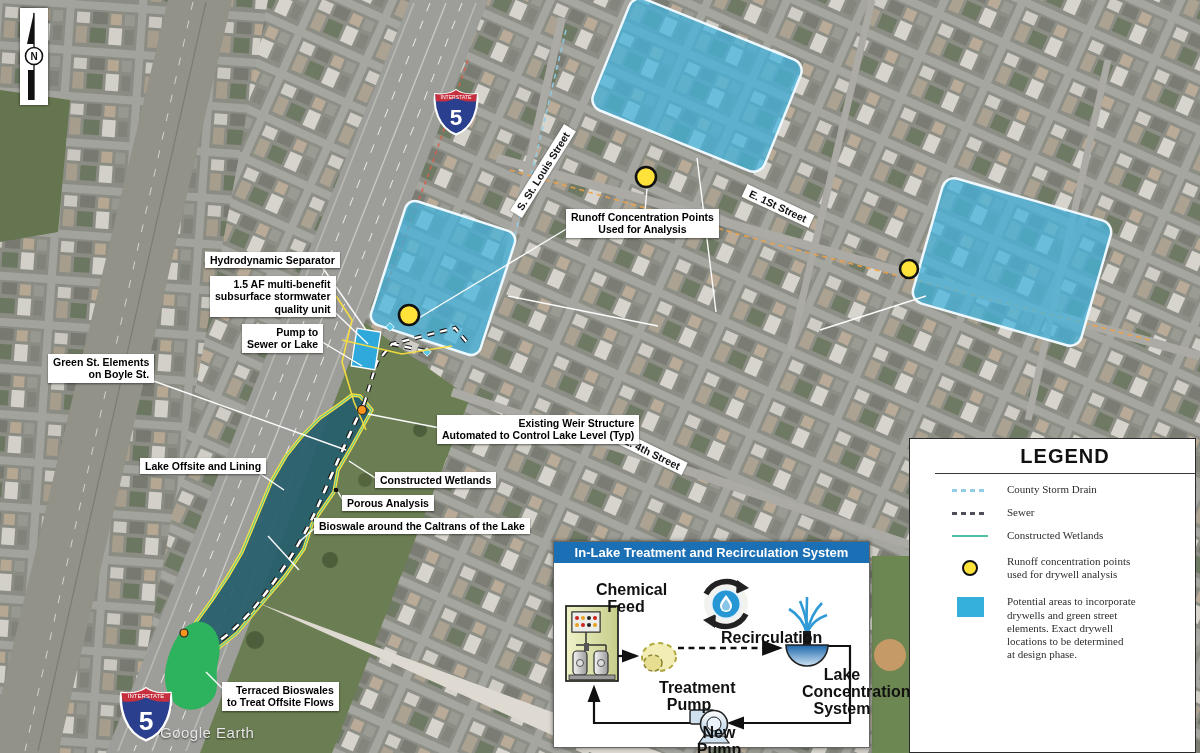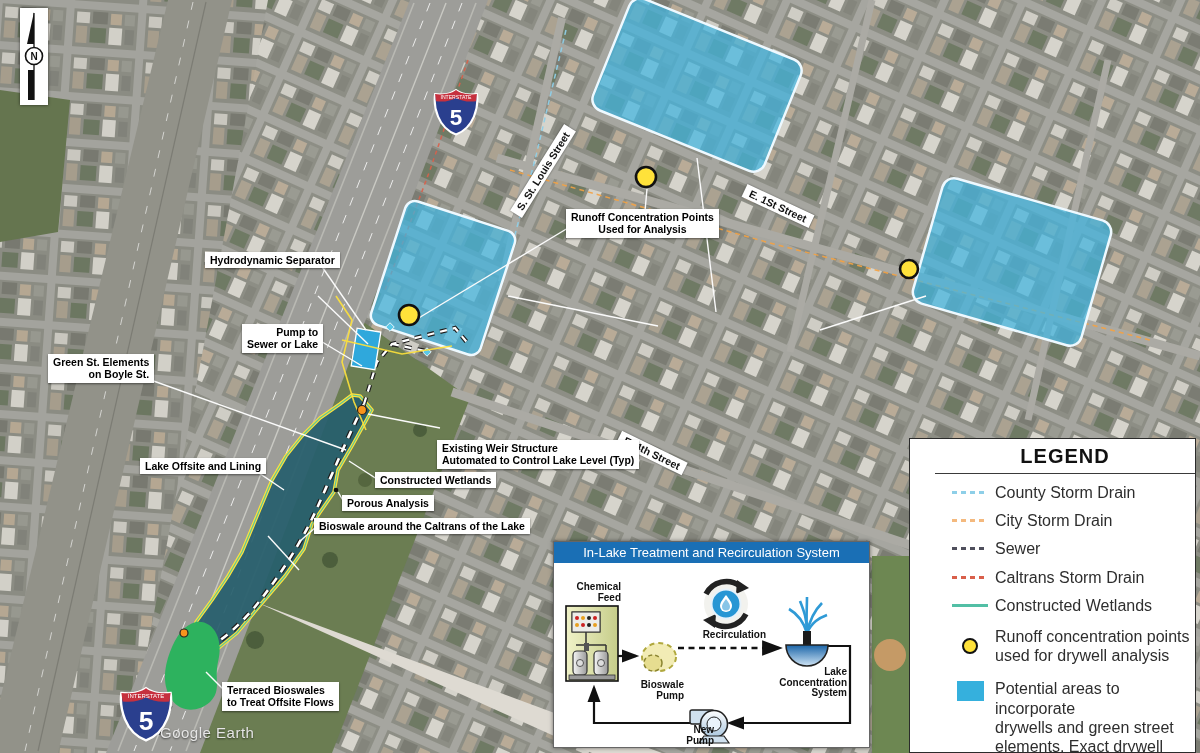--- a/index.html
+++ b/index.html
@@ -4,21 +4,21 @@
 <style>
   html,body{margin:0;padding:0;background:#222;}
   .stage{position:relative;width:1200px;height:753px;overflow:hidden;
          font-family:"Liberation Sans",sans-serif;background:#8b8d83;}
   .stage svg{display:block;}
   #basemap{position:absolute;left:0;top:0;}
 
   
   .co{position:absolute;background:#fff;color:#000;font-weight:700;font-size:10.5px;
       line-height:1.18;padding:2px 5px;white-space:pre-line;
-      box-shadow:0 1px 2px rgba(0,0,0,.5);}
+      box-shadow:0 1px 2px rgba(0,0,0,.5);text-align:right;}
   .co.r{text-align:right;} .co.c{text-align:center;}
 
   
   .street{position:absolute;background:#fff;color:#111;font-weight:700;font-size:10.5px;
       padding:1px 6px;white-space:nowrap;box-shadow:0 0 2px rgba(0,0,0,.55);
       transform:translate(-50%,-50%) rotate(var(--r,0deg));}
 
   
   .north{position:absolute;left:20px;top:8px;width:28px;height:97px;background:#fff;
       box-shadow:0 0 3px rgba(0,0,0,.6);}
@@ -32,37 +32,37 @@
 
   
   .legend{position:absolute;left:909px;top:438px;width:287px;height:315px;background:#fff;
       border:1.5px solid #2b2b2b;box-sizing:border-box;color:#2e2e2e;padding-left:25px;}
   .legend-title{text-align:center;font-size:20px;font-weight:800;letter-spacing:1px;
       color:#111;padding-top:6px;}
   .legend-rule{border-bottom:1.5px solid #3a3a3a;margin-top:5px;}
   .lg-row{display:flex;align-items:center;margin:9px 0 0 16px;min-height:14px;}
   .lg-row.top{align-items:flex-start;}
   .lg-sw{width:38px;flex:0 0 38px;display:flex;justify-content:center;align-items:center;}
-  .lg-label{margin-left:6px;font-size:16px;line-height:1.2;white-space:pre-line;}
+  .lg-label{margin-left:18px;font-size:11px;line-height:1.2;white-space:pre-line;font-family:Liberation Serif, serif;}
   .sw-dash{height:3px;width:36px;background:repeating-linear-gradient(90deg,var(--c) 0 5px,transparent 5px 9px);}
   .sw-solid{height:2.5px;width:36px;background:var(--c);}
   .sw-dot{width:16px;height:16px;border-radius:50%;background:var(--c);border:2.5px solid #111;box-sizing:border-box;}
   .sw-sq{width:27px;height:20px;background:var(--c);}
   .lg-row.dot-row{margin-top:12px;}
   .lg-row.area-row{margin-top:14px;}
   .lg-row.area-row .lg-sw{padding-top:2px;}
 
   
   .inset{position:absolute;left:553px;top:541px;width:317px;height:207px;background:#fff;
       border:1px solid #666;box-sizing:border-box;box-shadow:0 0 4px rgba(0,0,0,.5);}
   .inset-title{height:21px;line-height:21px;background:#1a6fb5;color:#fff;text-align:center;
-      font-size:13px;font-weight:400;}
+      font-size:13px;font-weight:700;}
   .inset-body{position:relative;width:100%;height:185px;}
-  .ilabel{position:absolute;color:#111;font-weight:700;font-size:10px;line-height:1.05;
-      text-align:right;white-space:pre-line;}
+  .ilabel{position:absolute;color:#111;font-weight:700;font-size:16px;line-height:1.05;
+      text-align:center;white-space:pre-line;margin-left:35px;}
 </style>
 </head>
 <body>
 
 <div class="stage">
 
   <svg id="basemap" width="1200" height="753" viewBox="0 0 1200 753">
     <defs>
       <pattern id="cityA" width="72" height="46" patternUnits="userSpaceOnUse" patternTransform="rotate(24)">
         <rect width="72" height="46" fill="#a6a6a0"></rect>
@@ -221,26 +221,29 @@
       <text x="45" y="20" text-anchor="middle" font-size="10" fill="#fff" font-family="Liberation Sans, sans-serif">INTERSTATE</text>
       <text x="45" y="72" text-anchor="middle" font-size="44" font-weight="bold" fill="#fff" font-family="Liberation Sans, sans-serif">5</text>
     </svg>
   </div>
 
   <div class="street" style="left:543px;top:171px;--r:-58deg">S. St. Louis Street</div>
   <div class="street" style="left:778px;top:206px;--r:25deg">E. 1St Street</div>
   <div class="street" style="left:652px;top:453px;--r:26deg">E. 4th Street</div>
 
   <div class="co" style="left:205px;top:252px">Hydrodynamic Separator</div>
+  <div class="co r" style="left:210px;top:276px">1.5 AF multi-benefit
+subsurface stormwater
+quality unit</div>
   <div class="co r" style="left:242px;top:324px">Pump to
 Sewer or Lake</div>
   <div class="co r" style="left:48px;top:354px">Green St. Elements
 on Boyle St.</div>
   <div class="co" style="left:140px;top:458px">Lake Offsite and Lining</div>
-  <div class="co" style="left:437px;top:440px">Existing Weir Structure
+  <div class="co" style="left:437px;top:415px">Existing Weir Structure
 Automated to Control Lake Level (Typ)</div>
   <div class="co" style="left:375px;top:472px">Constructed Wetlands</div>
   <div class="co" style="left:342px;top:495px">Porous Analysis</div>
   <div class="co" style="left:314px;top:518px">Bioswale around the Caltrans of the Lake</div>
   <div class="co c" style="left:566px;top:209px">Runoff Concentration Points
 Used for Analysis</div>
   <div class="co" style="left:222px;top:682px">Terraced Bioswales
 to Treat Offsite Flows</div>
 
   <div class="watermark">Google Earth</div>
@@ -249,35 +252,23 @@
     <div class="legend-title">LEGEND</div>
     <div class="legend-rule"></div>
     <div class="lg-row">
       <span class="lg-sw">
           <span class="sw-dash" style="--c:#8ecfe8"></span>
         </span>
       <span class="lg-label">County Storm Drain</span>
     </div>
     <div class="lg-row">
       <span class="lg-sw">
-          <span class="sw-dash" style="--c:#f4b97e"></span>
-        </span>
-      <span class="lg-label">City Storm Drain</span>
-    </div>
-    <div class="lg-row">
-      <span class="lg-sw">
           <span class="sw-dash" style="--c:#4f4f5c"></span>
         </span>
       <span class="lg-label">Sewer</span>
-    </div>
-    <div class="lg-row">
-      <span class="lg-sw">
-          <span class="sw-dash" style="--c:#d95f4a"></span>
-        </span>
-      <span class="lg-label">Caltrans Storm Drain</span>
     </div>
     <div class="lg-row">
       <span class="lg-sw">
           <span class="sw-solid" style="--c:#52bfa5"></span>
         </span>
       <span class="lg-label">Constructed Wetlands</span>
     </div>
     <div class="lg-row dot-row">
       <span class="lg-sw">
           <span class="sw-dot" style="--c:#ffe23a"></span>
@@ -382,21 +373,21 @@
         <g>
           <rect x="136" y="147" width="24" height="14" rx="2" fill="#cfe0ee" stroke="#222" stroke-width="1.4"></rect>
           <circle cx="160" cy="161" r="13.5" fill="url(#pumpGrad)" stroke="#222" stroke-width="1.6"></circle>
           <circle cx="160" cy="161" r="7" fill="#eaf3fb" stroke="#222" stroke-width="1"></circle>
           <path d="M150,173 L170,173 L175,180 L145,180 Z" fill="#cfe0ee" stroke="#222" stroke-width="1.2"></path>
         </g>
       </svg>
 
       <div class="ilabel" style="left:7px;top:19px;width:60px">Chemical
 Feed</div>
-      <div class="ilabel" style="left:70px;top:117px;width:60px">Bioswale
+      <div class="ilabel" style="left:70px;top:117px;width:60px">Treatment
 Pump</div>
       <div class="ilabel" style="left:132px;top:67px;width:80px">Recirculation</div>
       <div class="ilabel" style="left:213px;top:104px;width:80px">Lake
 Concentration
 System</div>
       <div class="ilabel" style="left:100px;top:162px;width:60px">New
 Pump</div>
     </div>
   </div>
 

